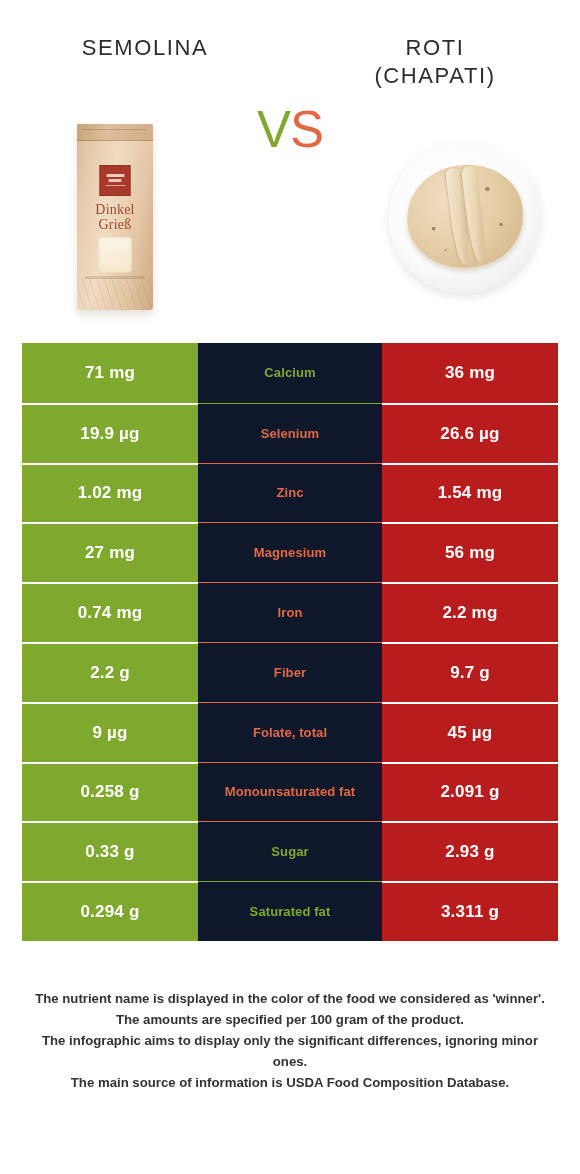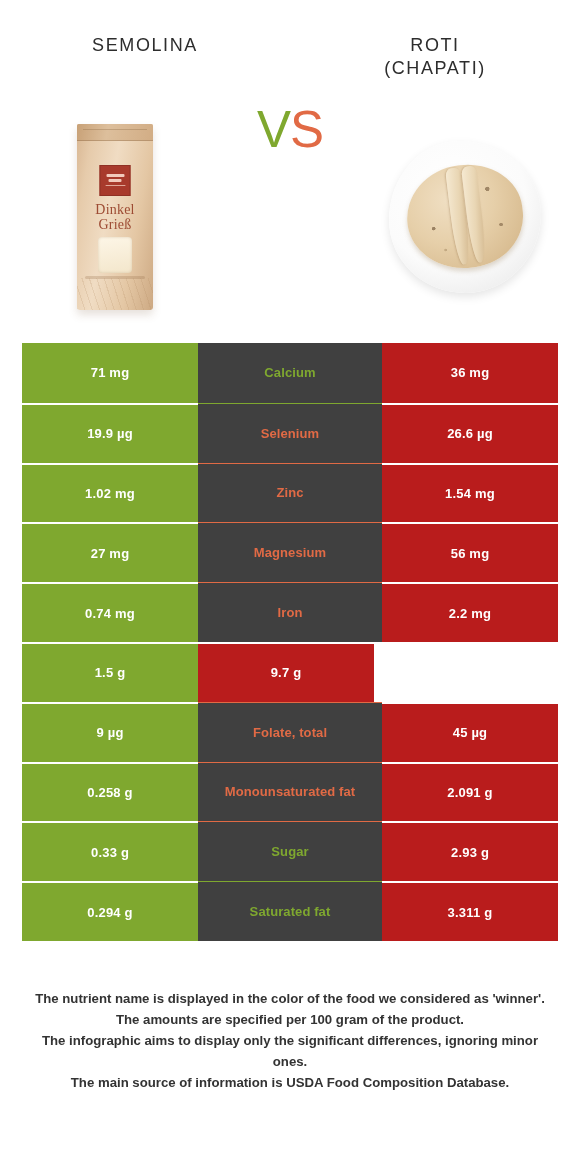--- a/index.html
+++ b/index.html
@@ -21,21 +21,21 @@
     height: 330px;
     position: relative;
   }
   .titles {
     display: flex;
     padding-top: 34px;
   }
   .title {
     flex: 0 0 50%;
     text-align: center;
-    font-size: 18px;
+    font-size: 22px;
     font-weight: 300;
     letter-spacing: 1.6px;
     color: #2d2d2d;
     line-height: 1.28;
     text-transform: uppercase;
     font-family: "Liberation Sans", sans-serif;
   }
   .title span { display: block; }
 
   .hero {
@@ -197,33 +197,33 @@
   .row {
     display: flex;
     height: 59.8px;
     align-items: stretch;
   }
   .cell {
     display: flex;
     align-items: center;
     justify-content: center;
     box-sizing: border-box;
-    font-size: 13px;
+    font-size: 17px;
   }
   .cell.left, .cell.right {
     flex: 0 0 176px;
     color: #ffffff;
     font-weight: 700;
     letter-spacing: .2px;
   }
   .cell.left  { background: #7FA82F; }
   .cell.right { background: #b91c1c; }
   .cell.mid {
     flex: 1 1 auto;
-    background: #404040;
+    background: #0f172a;
     font-weight: 700;
     font-size: 13px;
     letter-spacing: .1px;
   }
   .cell.mid.green  { color: #7FA82F; }
   .cell.mid.orange { color: #E16A45; }
 
   .row + .row .cell.left  { border-top: 2px solid #ffffff; }
   .row + .row .cell.right { border-top: 2px solid #ffffff; text-align: center; }
   .row + .row .cell.mid   { border-top: 1px solid transparent; }
@@ -313,21 +313,22 @@
       <div class="cell left">27 mg</div>
       <div class="cell mid orange sep-orange">Magnesium</div>
       <div class="cell right">56 mg</div>
     </div>
     <div class="row">
       <div class="cell left">0.74 mg</div>
       <div class="cell mid orange sep-orange">Iron</div>
       <div class="cell right">2.2 mg</div>
     </div>
     <div class="row">
-      <div class="cell left">1.5 g</div>
+      <div class="cell left">2.2 g</div>
+      <div class="cell mid orange sep-orange">Fiber</div>
       <div class="cell right">9.7 g</div>
     </div>
     <div class="row">
       <div class="cell left">9 µg</div>
       <div class="cell mid orange sep-orange">Folate, total</div>
       <div class="cell right">45 µg</div>
     </div>
     <div class="row">
       <div class="cell left">0.258 g</div>
       <div class="cell mid orange sep-orange">Monounsaturated fat</div>

